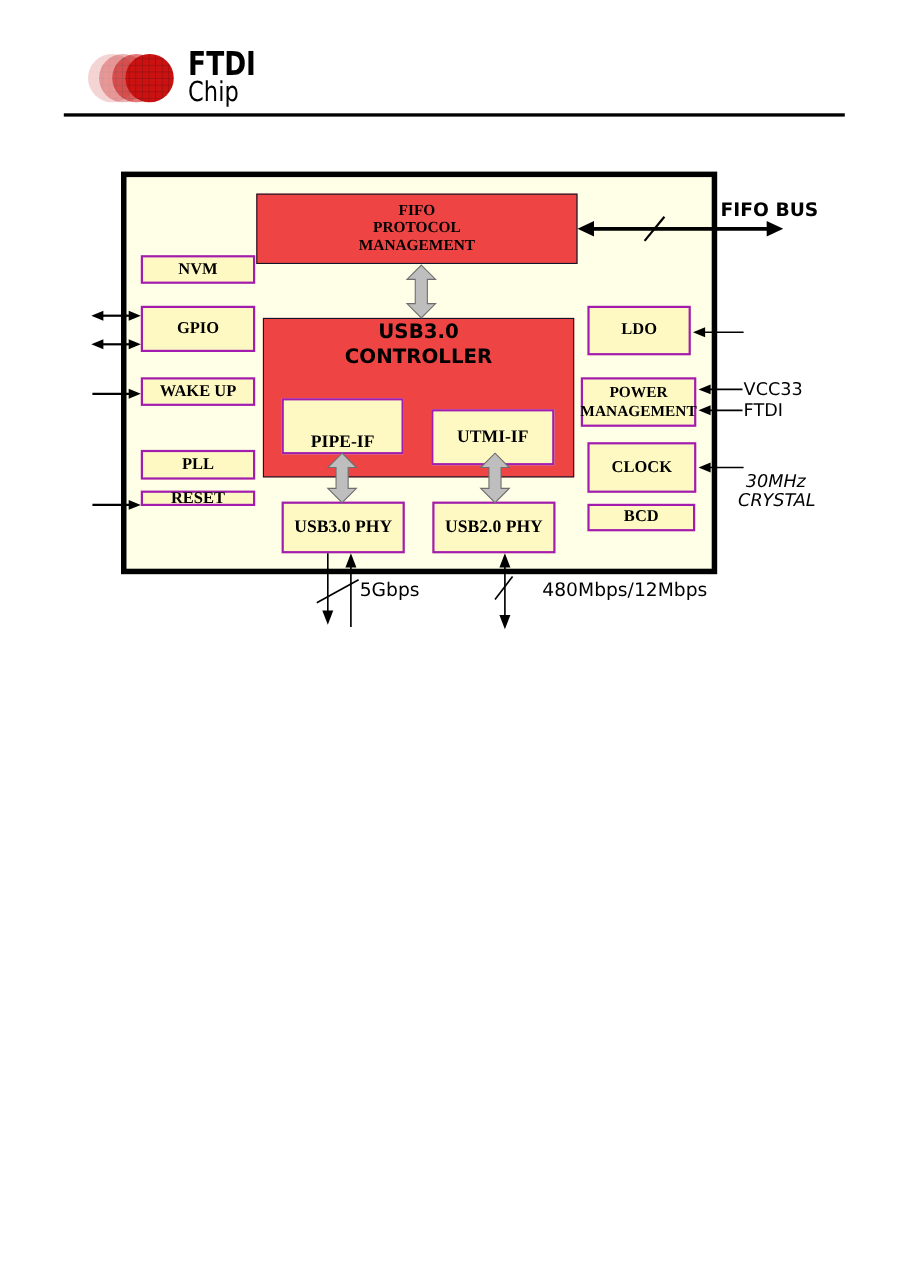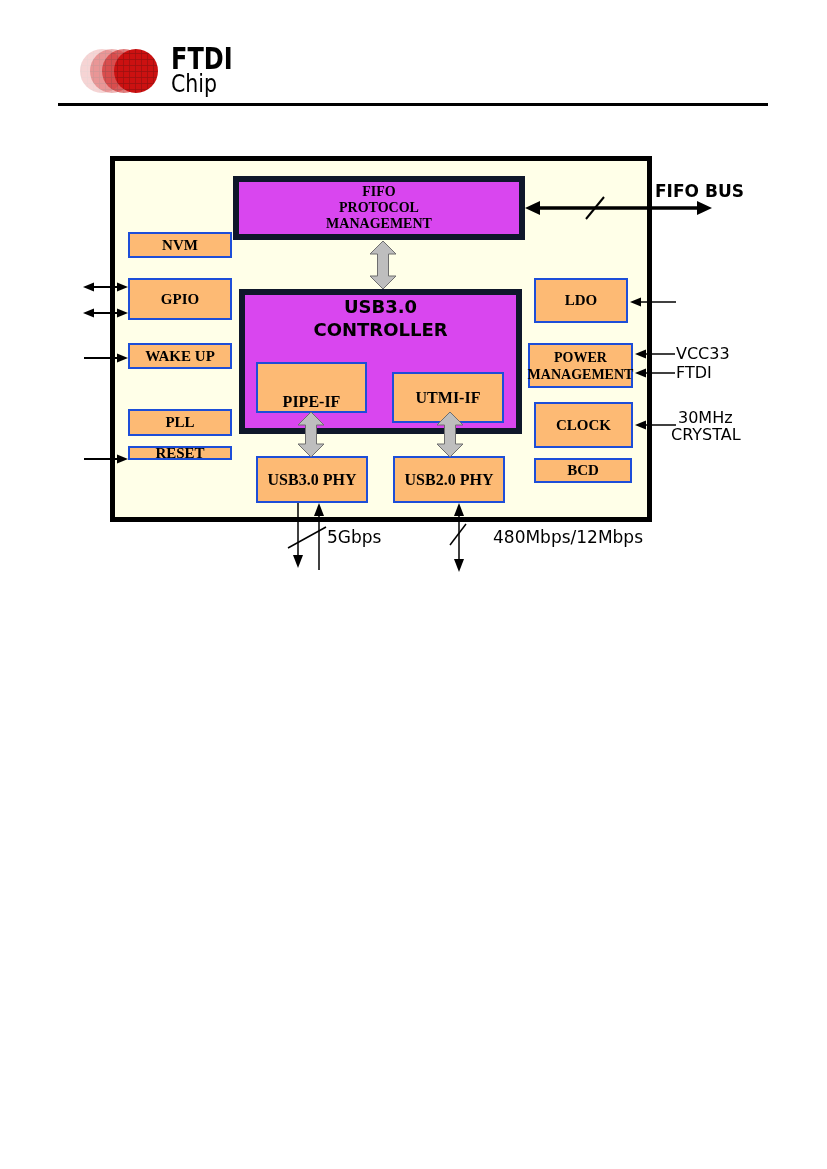--- a/index.html
+++ b/index.html
@@ -26,22 +26,22 @@
   .chip-outline {
     position:absolute; left:110px; top:156px; width:542px; height:366px;
     box-sizing:border-box; border:5px solid #000; background:#FFFFE8;
   }
   .blk {
     position:absolute; box-sizing:border-box;
     display:flex; flex-direction:column; align-items:center; justify-content:center;
     font-family:"Liberation Serif", serif; font-weight:bold; color:#000;
     text-align:center;
   }
-  .yellow { background:#fdba74; border:2px solid #1d4ed8; font-size:15px; }
-  .cyan   { background:#d946ef; border:6px solid #0f172a; }
+  .yellow { background:#fef9c3; border:2px solid #a21caf; font-size:15px; }
+  .cyan   { background:#ef4444; border:1px solid #0f172a; }
   .fifo-blk { font-size:14px; line-height:16px; }
   .ctrl-blk {
     justify-content:flex-start; 
     font-family:"DejaVu Sans", sans-serif; font-size:18px; line-height:23px;
   }
   .pm-blk { font-size:14px; line-height:17px; }
   .ext {
     position:absolute; font-family:"DejaVu Sans", sans-serif;
     font-size:16px; color:#000; line-height:17px; white-space:nowrap;
   }
@@ -127,21 +127,21 @@
     <div class="blk yellow" style="left:534px; top:402px; width:99px; height:46px;">
       <span>CLOCK</span>
     </div>
     <div class="blk yellow" style="left:534px; top:458px; width:98px; height:25px;">
       <span>BCD</span>
     </div>
 
     <div class="ext ext-bold" style="left:655px; top:183px;">FIFO BUS</div>
     <div class="ext" style="left:676px; top:345px;">VCC33</div>
     <div class="ext" style="left:676px; top:364px;">FTDI</div>
-    <div class="ext" style="left:671px; top:409px;">
+    <div class="ext" style="left:671px; top:429px;font-style:italic;">
       <div style="margin-left:7px;">30MHz</div>
       <div>CRYSTAL</div>
     </div>
     <div class="ext speed" style="left:327px; top:529px;">5Gbps</div>
     <div class="ext speed" style="left:469px; top:529px;margin-left:24px;">480Mbps/12Mbps</div>
 
     <svg class="overlay" width="827" height="610" viewBox="0 0 827 610">
 
       <g fill="#BEBEBE" stroke="#6E6E6E" stroke-width="1">
         <polygon points="383,241 396,254 388.5,254 388.5,276 396,276 383,289 370,276 377.5,276 377.5,254 370,254"></polygon>

